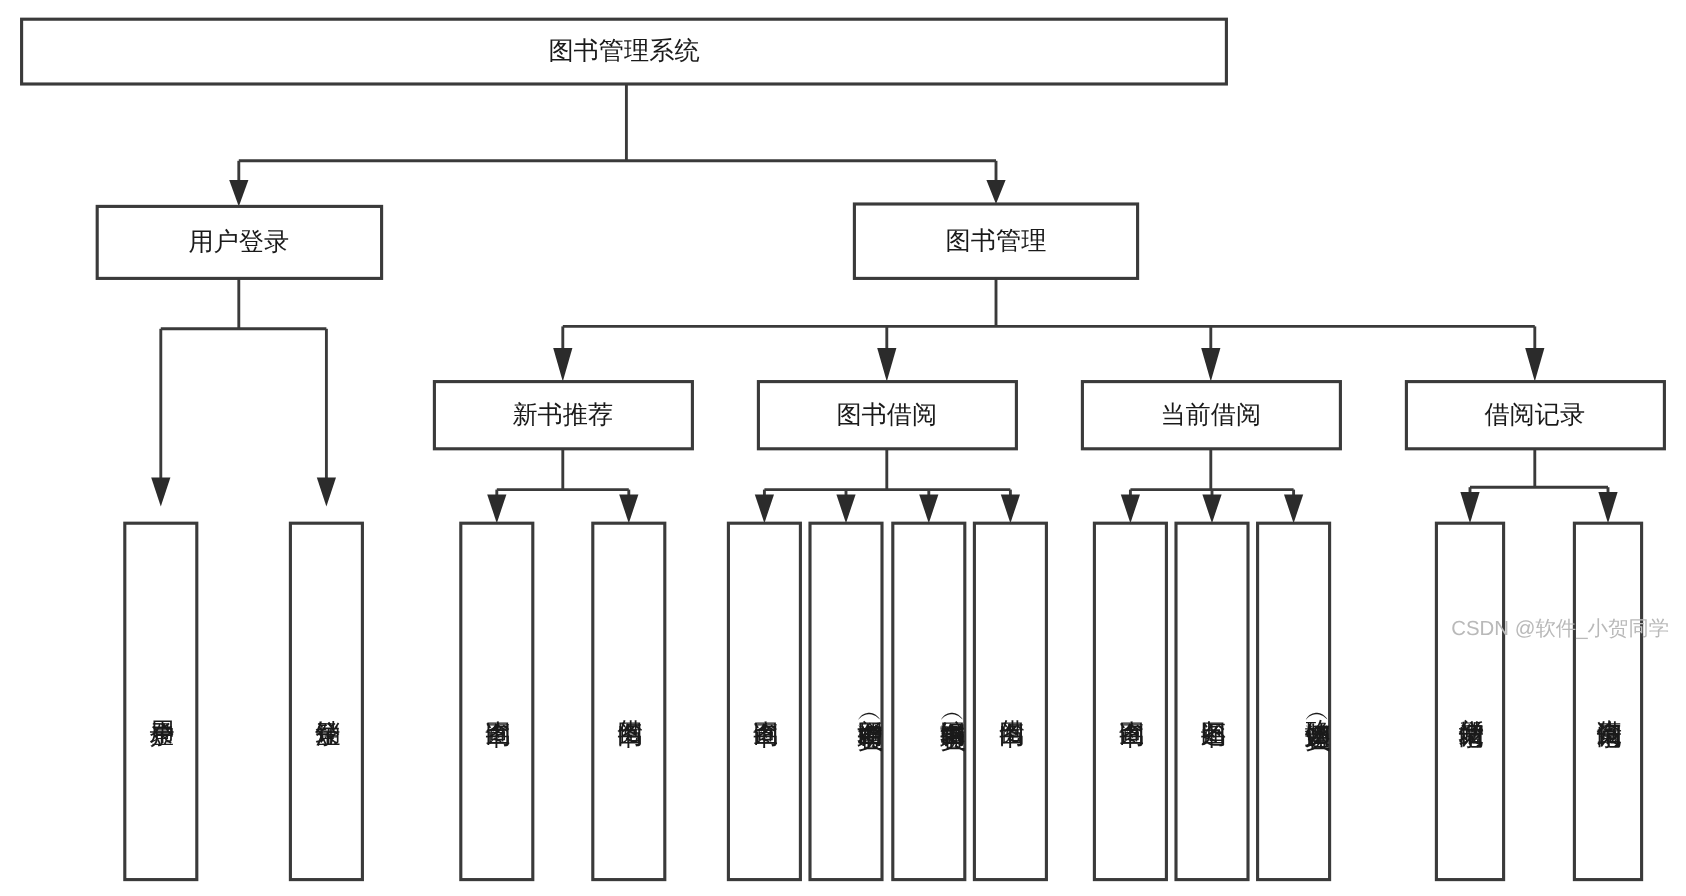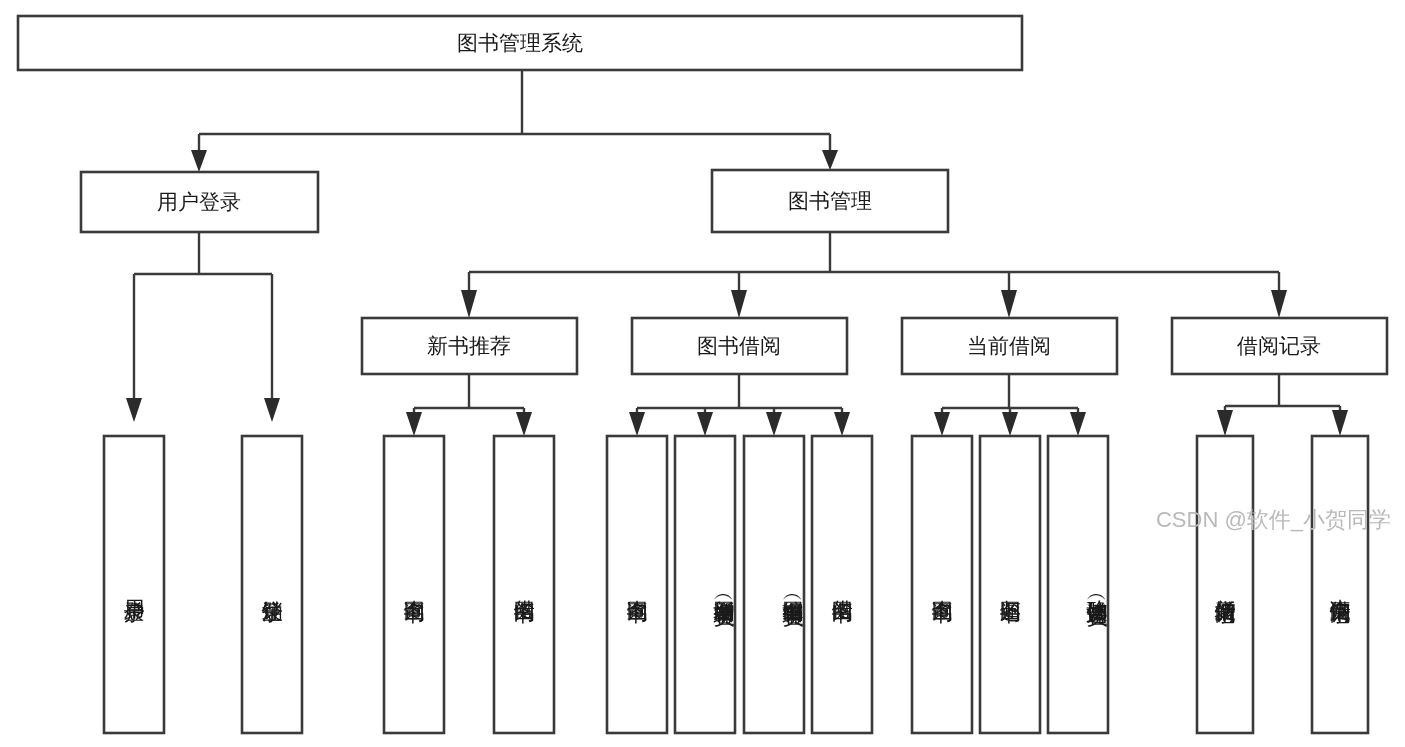--- a/index.html
+++ b/index.html
@@ -61,21 +61,21 @@
     justify-content: center;
     text-align: center;
     white-space: nowrap;
     pointer-events: none;
   }
   .watermark {
     position: absolute;
     right: 14px;
     bottom: 6px;
     font-family: "Liberation Sans", "DejaVu Sans", sans-serif;
-    font-size: 22px;
+    font-size: 17px;
     color: #b9b9b9;
     white-space: nowrap;
   }
 </style>
 </head>
 <body>
 
 <div id="diagram-root">
 
   <svg class="flow" viewBox="0 0 1405 747" xmlns="http://www.w3.org/2000/svg">

